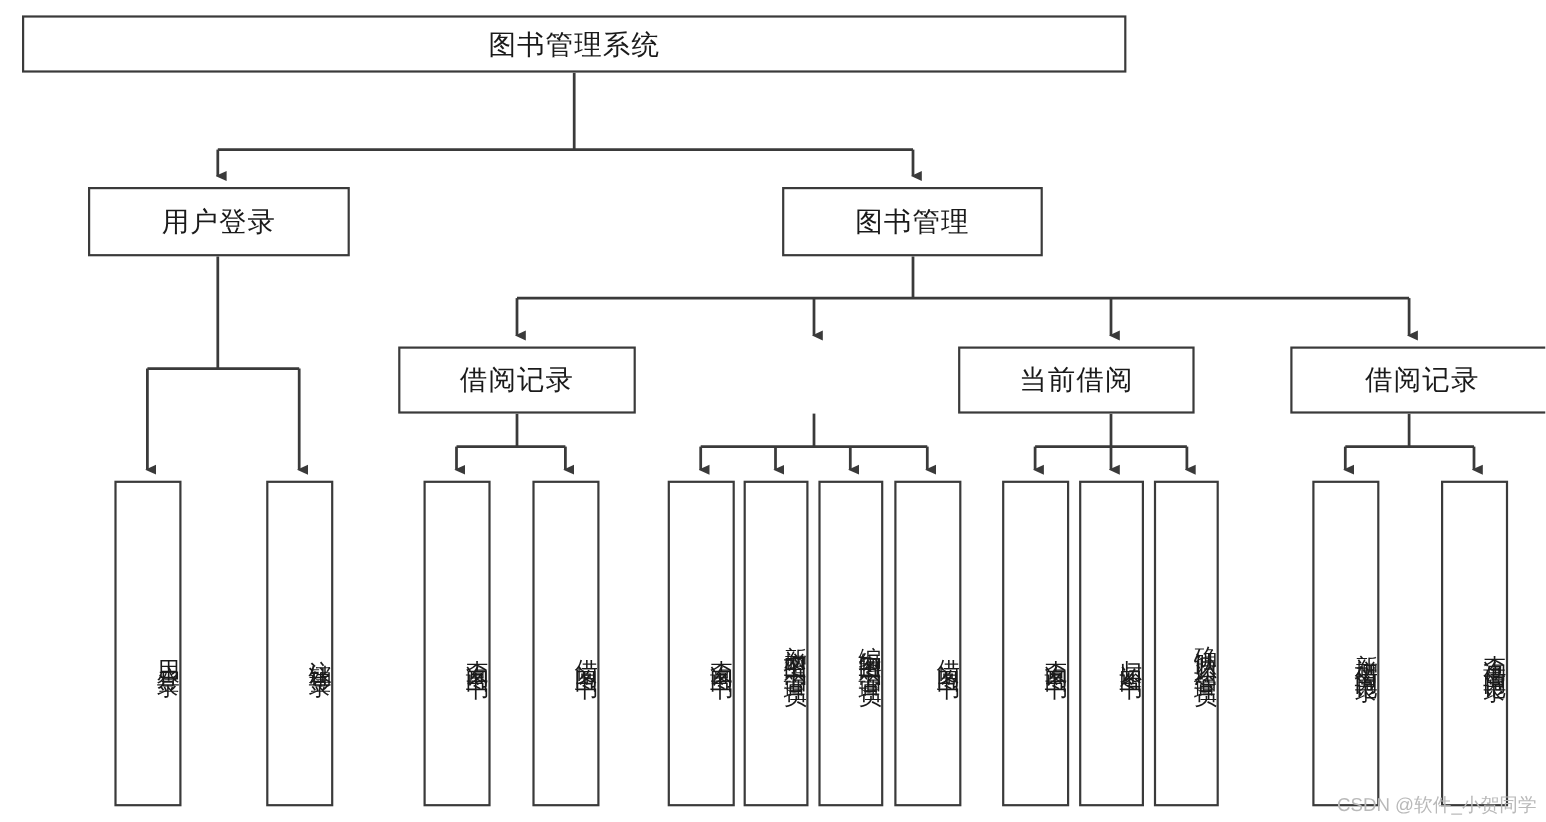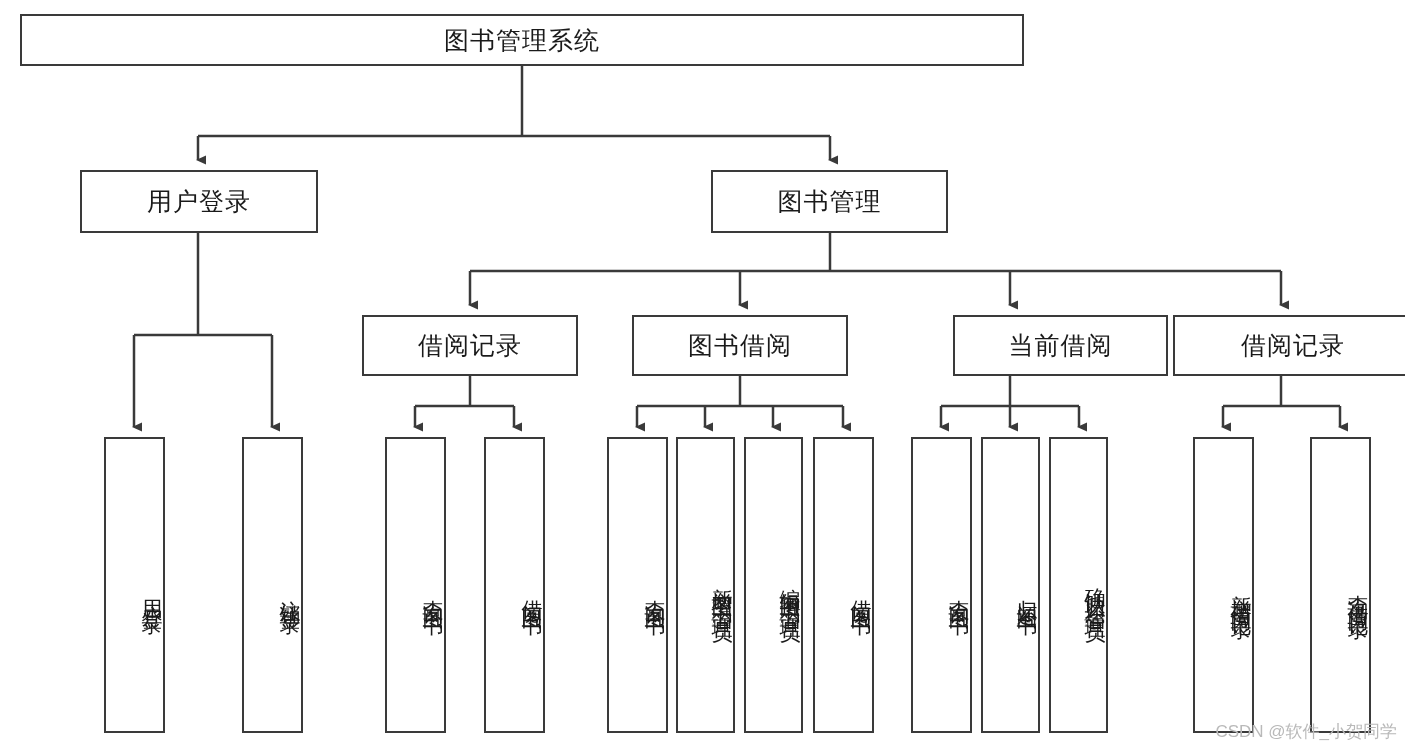--- a/index.html
+++ b/index.html
@@ -132,24 +132,21 @@
   <div class="node node-h" style="left:80px; top:170px; width:238px; height:63px;">
     <span>用户登录</span>
   </div>
   <div class="node node-h" style="left:711px; top:170px; width:237px; height:63px;font-family:Liberation Serif, serif;">
     <span>图书管理</span>
   </div>
 
   <div class="node node-h" style="left:362px; top:315px; width:216px; height:61px;">
     <span>借阅记录</span>
   </div>
-  <div class="node node-h" style="left:632px; top:315px; width:216px; height:61px;">
-    <span>图书借阅</span>
-  </div>
-  <div class="node node-h" style="left:953px; top:315px; width:215px; height:61px;">
+  <div class="node node-h" style="left:871px; top:315px; width:215px; height:61px;">
     <span>当前借阅</span>
   </div>
   <div class="node node-h" style="left:1173px; top:315px; width:240px; height:61px;">
     <span>借阅记录</span>
   </div>
 
   <div class="node node-v" style="left:104px; top:437px; width:61px; height:296px;">
     <span class="vtext">用户登录</span>
   </div>
   <div class="node node-v" style="left:242px; top:437px; width:61px; height:296px;">

